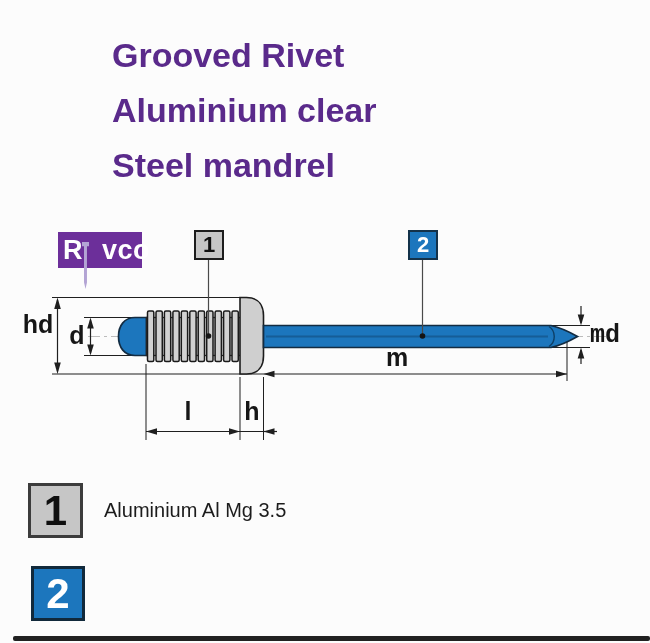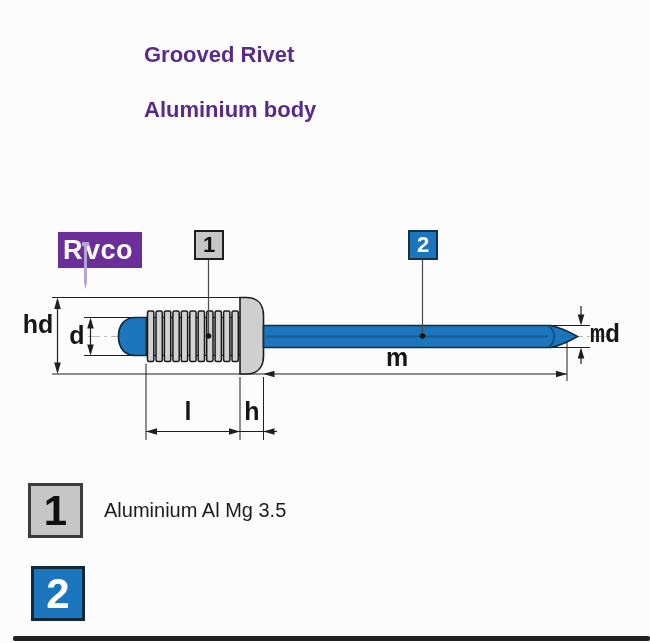--- a/index.html
+++ b/index.html
@@ -3,33 +3,33 @@
 <meta charset="utf-8">
 <style>
   html,body{margin:0;padding:0;background:#e8e8e8;}
   .stage{
     position:relative;width:650px;height:643px;margin:0 auto;
     background:var(--background,#fcfcfc);overflow:hidden;
     font-family:"Liberation Sans",sans-serif;
   }
   
   .title-line{
-    position:absolute;left:112px;font-size:22px;font-weight:bold;
-    color:var(--title-purple,#5a2a8b);line-height:34px;letter-spacing:0px;white-space:nowrap;margin-left:32px;
+    position:absolute;left:112px;font-size:34px;font-weight:bold;
+    color:var(--title-purple,#5a2a8b);line-height:34px;letter-spacing:0px;white-space:nowrap;
   }
   .t1{top:38px}.t2{top:93px}.t3{top:148px}
   
   .logo-box{
     position:absolute;left:58px;top:232px;width:84px;height:36px;
     background:var(--logo-purple,#6c2f9a);
   }
   .logo-box span{
     position:absolute;top:2px;color:#ffffff;font-size:27px;font-weight:600;line-height:32px;
   }
-  .logo-r{left:5px}.logo-vco{left:27px;letter-spacing:0.5px}
+  .logo-r{left:5px}.logo-vco{left:44px;letter-spacing:0.5px}
   .rivet-pin{
     position:absolute;left:82px;top:242px;width:7px;height:47px;z-index:3;
     background:var(--pin-lavender,#b3a4d4);
     clip-path:polygon(0% 0%,100% 0%,100% 9%,71% 9%,71% 86%,50% 100%,29% 86%,29% 9%,0% 9%);
   }
   
   .callout{
     position:absolute;top:230px;width:30px;height:30px;box-sizing:border-box;
     display:flex;align-items:center;justify-content:center;
     font-size:22px;font-weight:bold;z-index:2;
@@ -78,21 +78,22 @@
     position:absolute;left:13px;top:636px;width:637px;height:5px;
     background:#212121;border-radius:2px;
   }
 </style>
 </head>
 <body>
 
 <div class="stage">
 
   <div class="title-line t1">Grooved Rivet</div>
-  <div class="title-line t2">Aluminium body</div>
+  <div class="title-line t2">Aluminium clear</div>
+  <div class="title-line t3">Steel mandrel</div>
 
   <div class="logo-box">
     <span class="logo-r">R</span>
     <span class="logo-vco">vco</span>
   </div>
   <div class="rivet-pin"></div>
 
   <div class="callout callout-grey">
     <span>1</span>
   </div>

